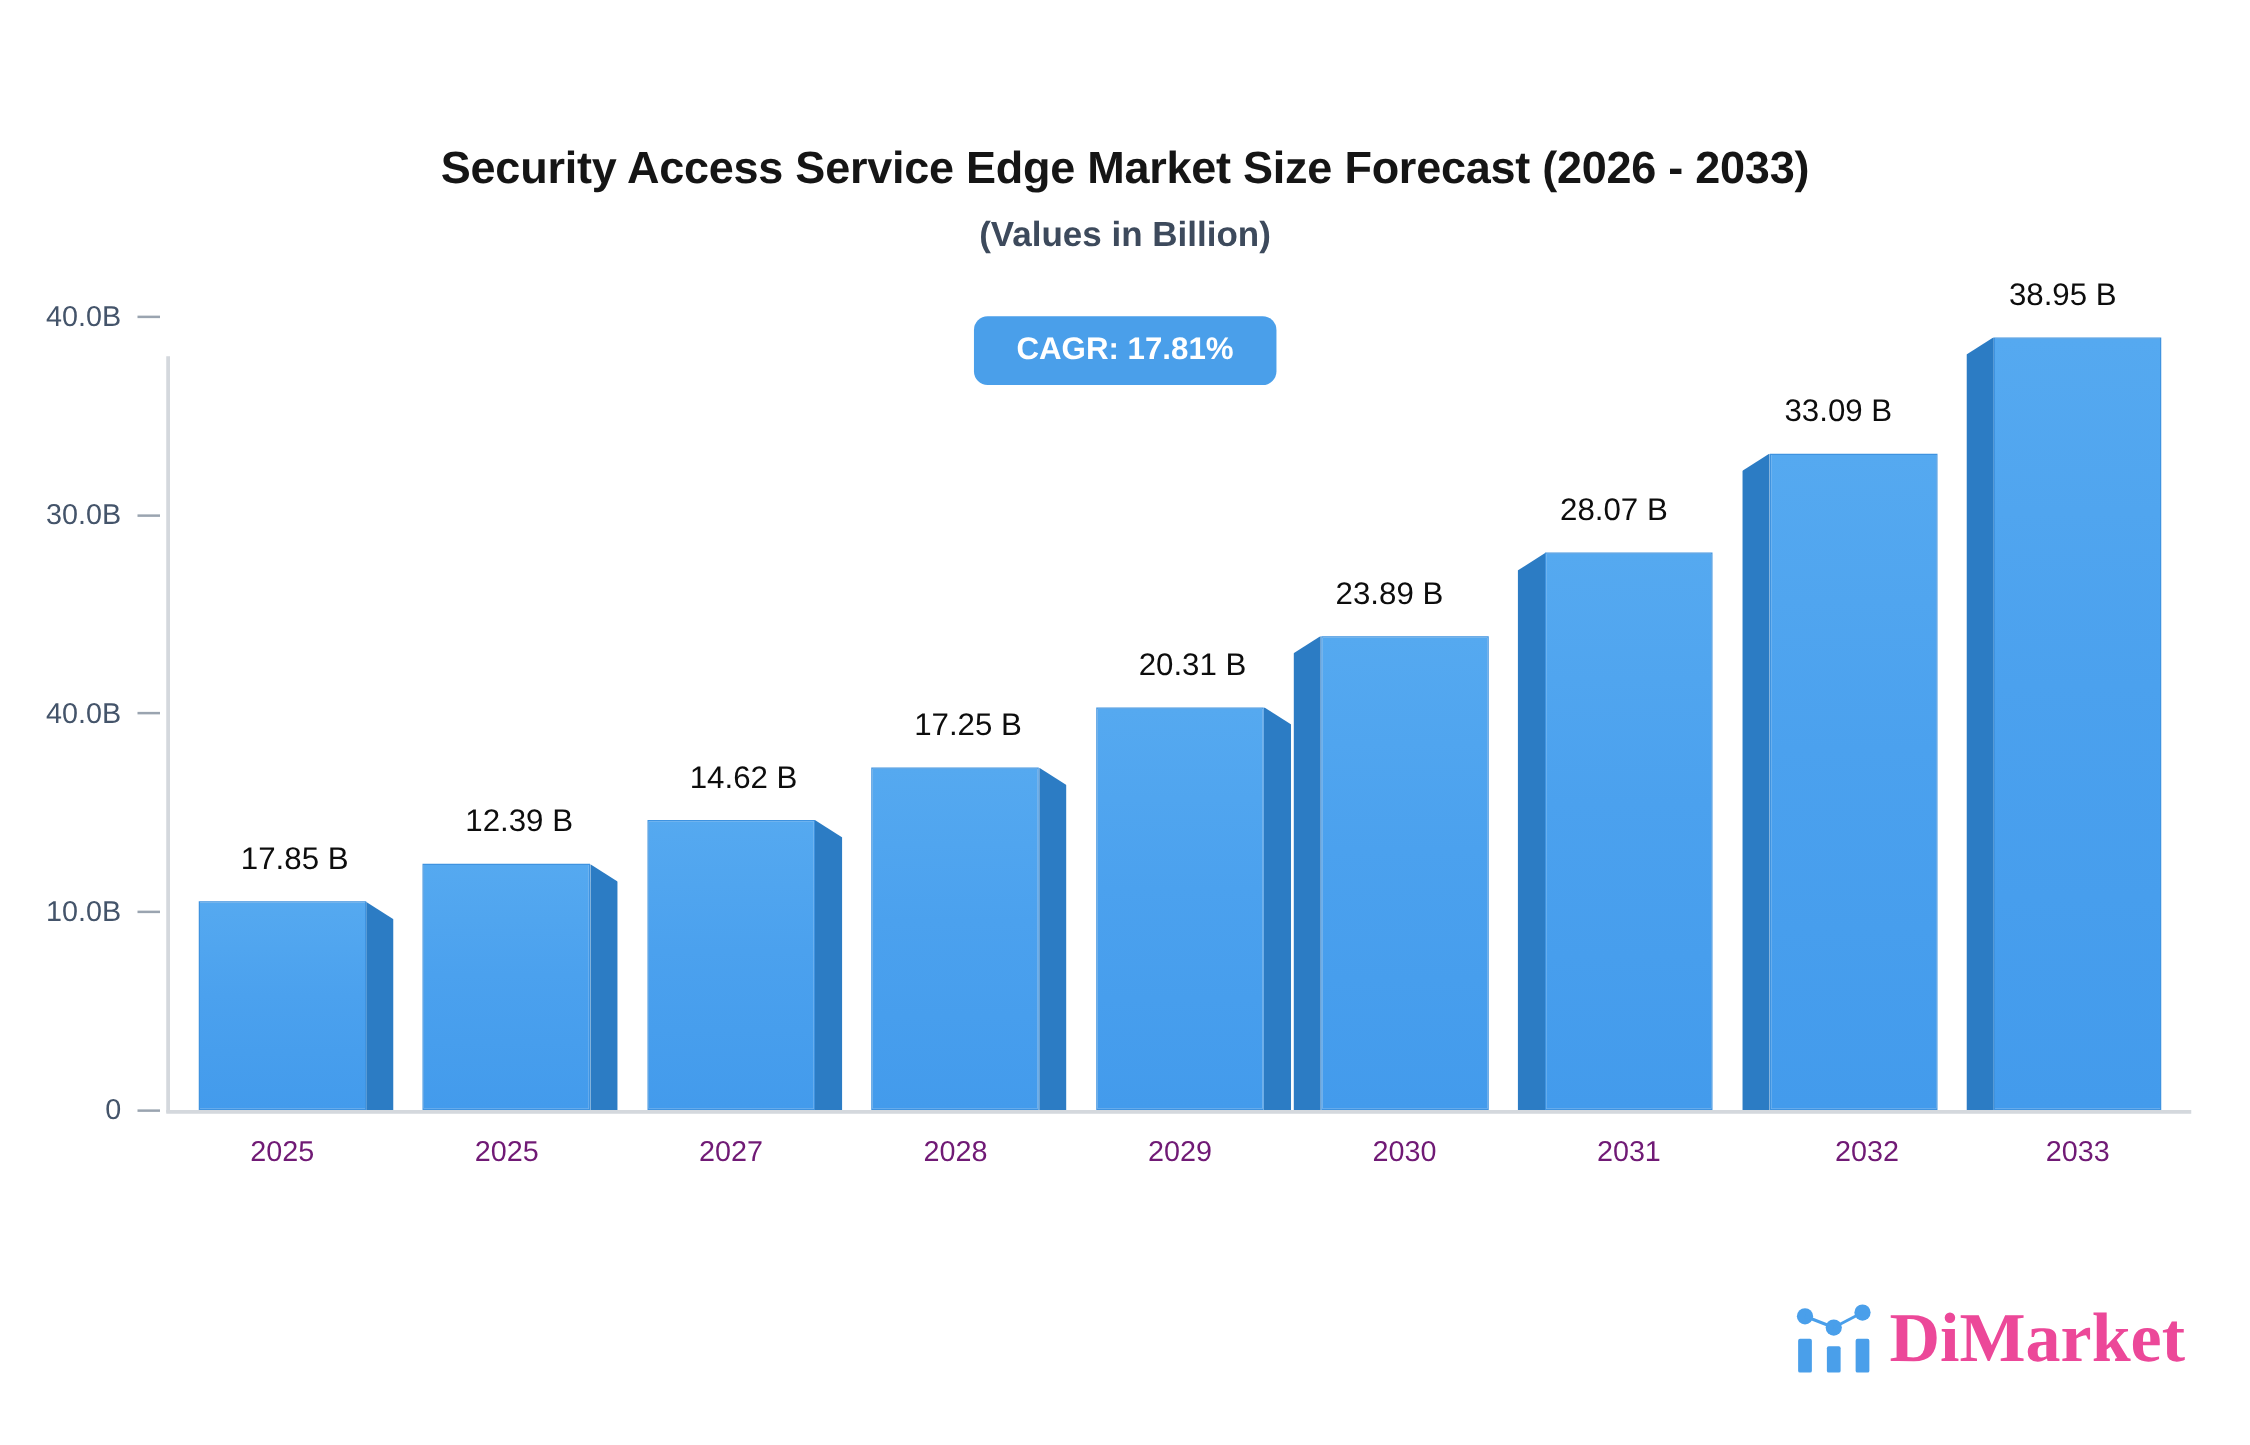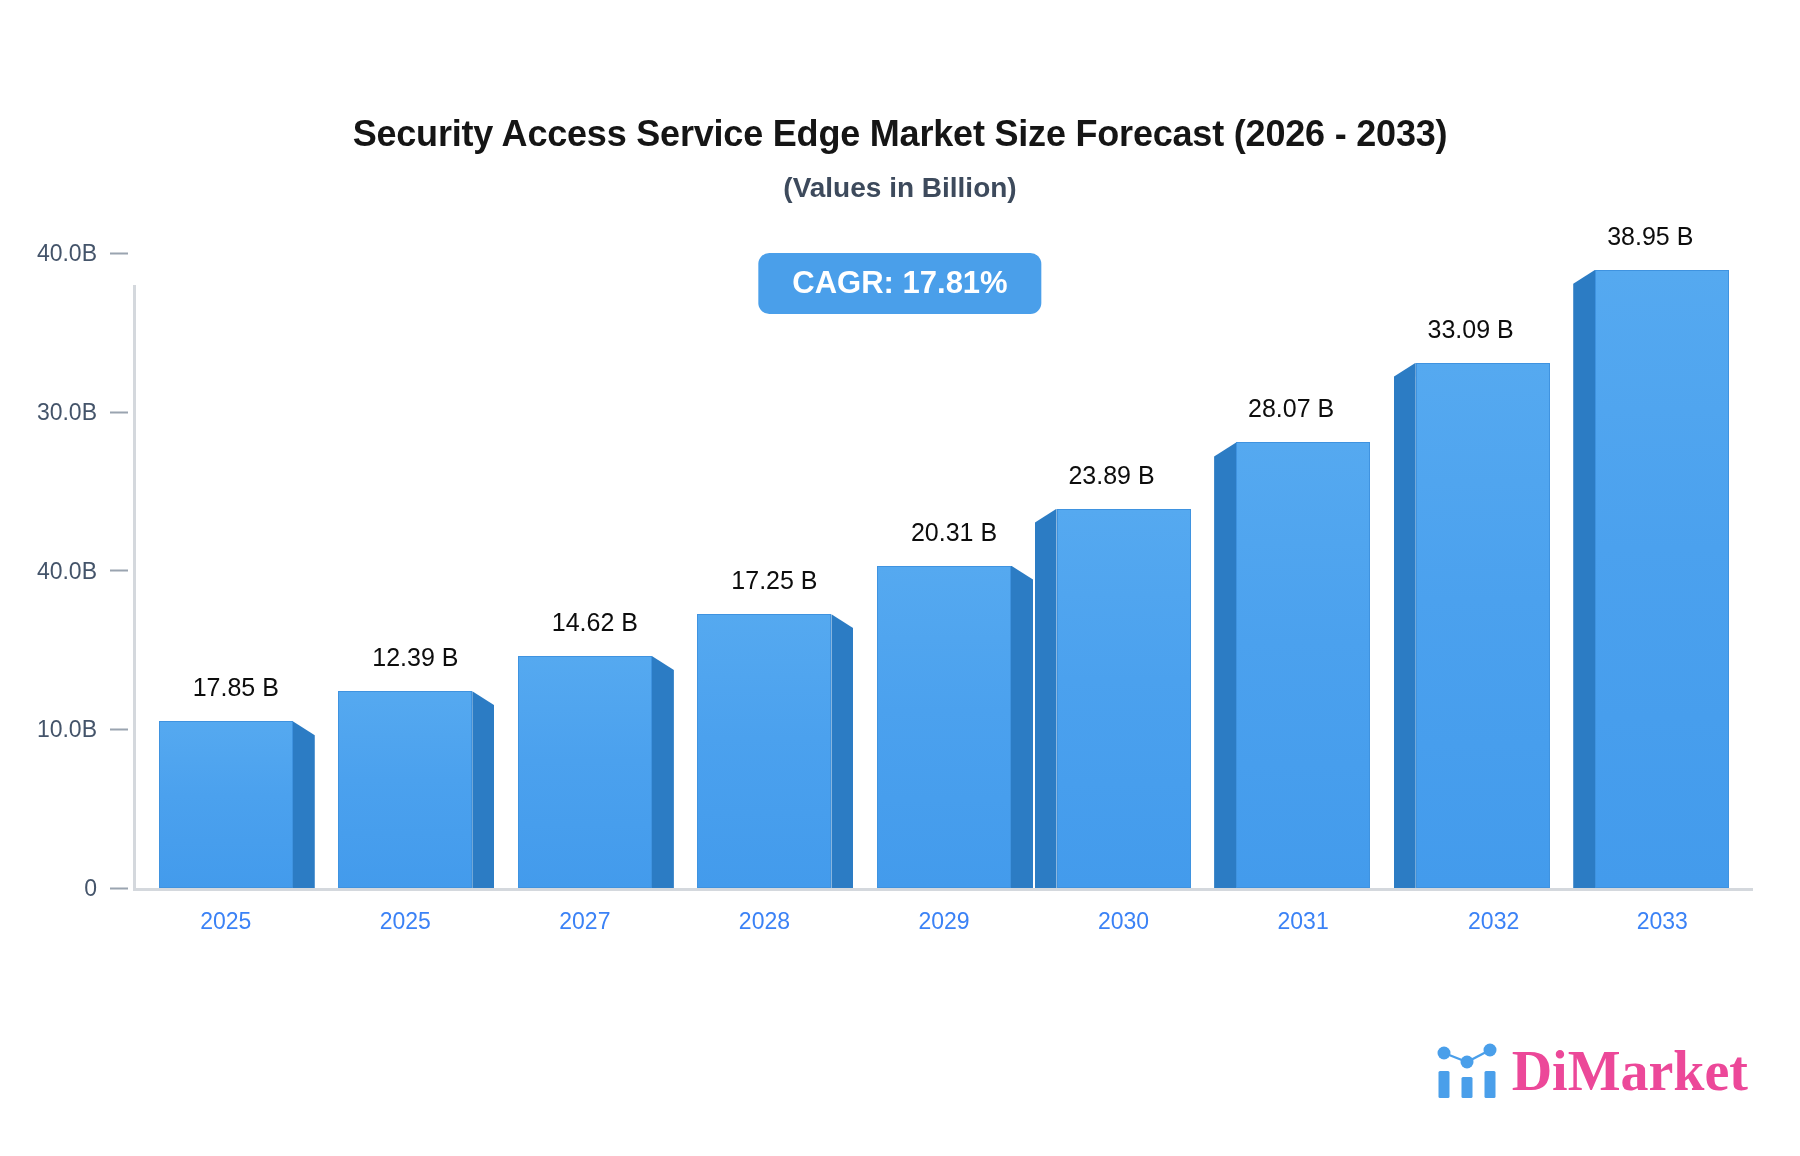--- a/index.html
+++ b/index.html
@@ -45,21 +45,21 @@
   }
 
   
   #cagr-badge {
     position: absolute;
     top: 253px;
     left: 50%;
     transform: translateX(-50%);
     background: #4a9fea;
     color: #ffffff;
-    font-size: 31px;
+    font-size: 25px;
     font-weight: 700;
     padding: 14px 34px 16px 34px;
     border-radius: 11px;
     white-space: nowrap;
     line-height: 1;
   }
 
   
   #plot {
     position: absolute;
@@ -139,21 +139,21 @@
     color: #0d0d0d;
     white-space: nowrap;
     transform: translateX(-50%);
   }
 
   .x-label {
     position: absolute;
     top: 908px;
     text-align: center;
     font-size: 23px;
-    color: #3b82f6;
+    color: #701a75;
     white-space: nowrap;
     transform: translateX(-50%);
   }
 
   
   #logo {
     position: absolute;
     right: 52px;
     top: 1043px;
     display: flex;

